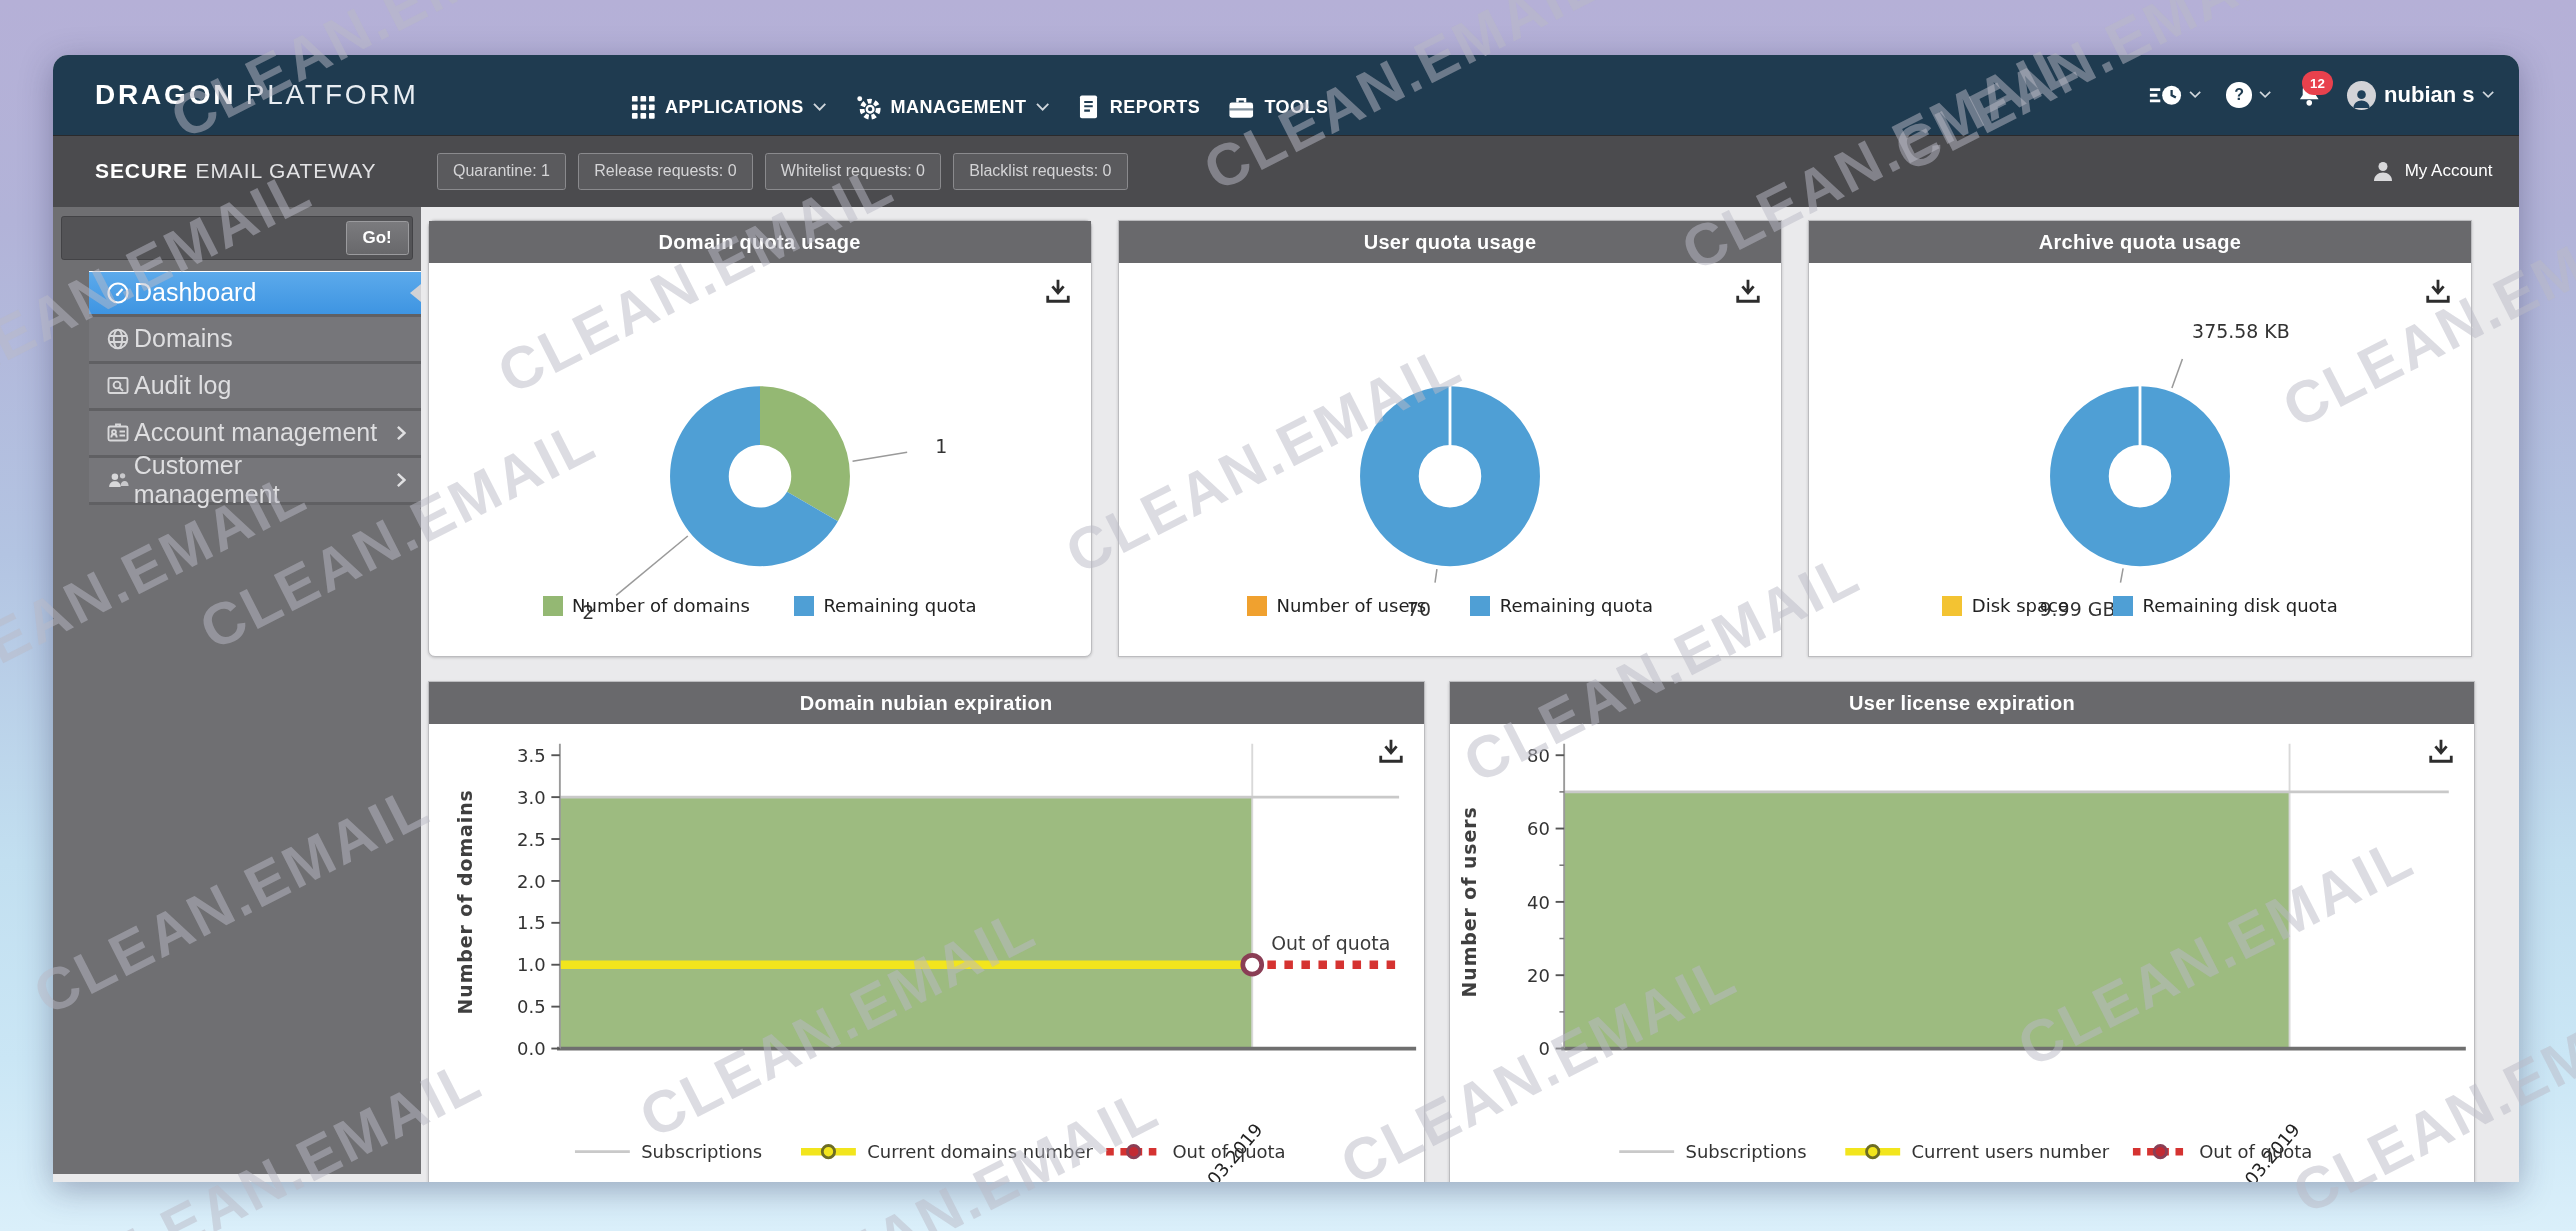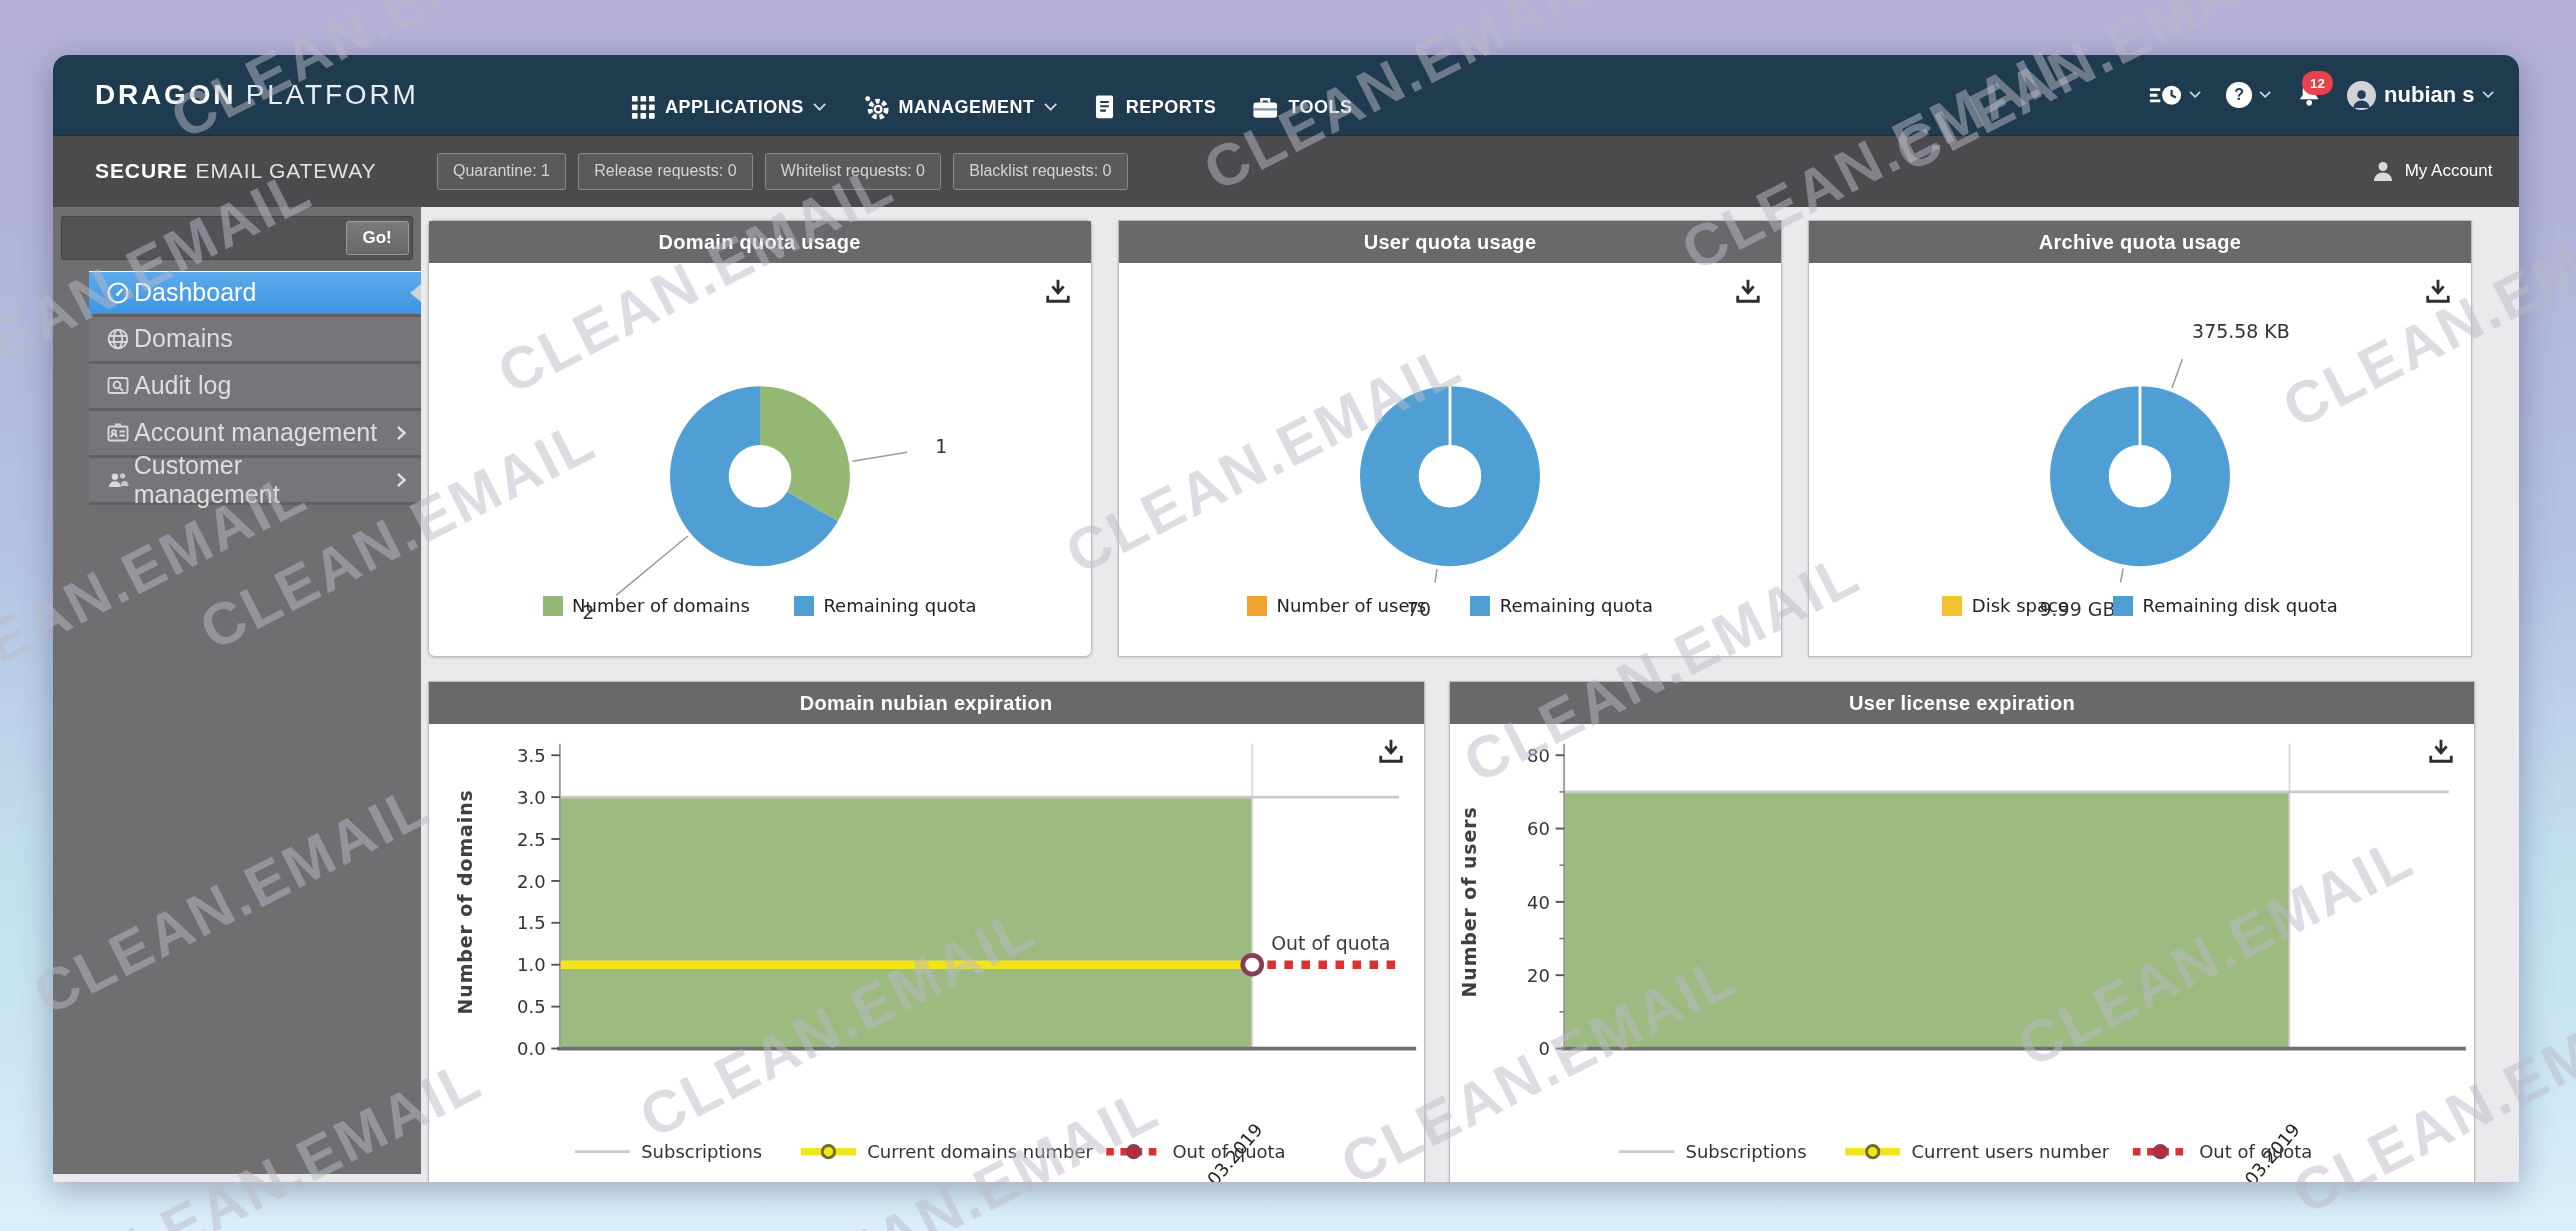--- a/index.html
+++ b/index.html
@@ -10,21 +10,21 @@
     letter-spacing:2.8px;color:rgba(185,185,197,.5);transform:translate(-50%,-50%) rotate(-27deg);
     white-space:nowrap;pointer-events:none;z-index:50;}
   .app{position:absolute;left:53px;top:55px;width:2466px;height:1127px;border-radius:15px 15px 0 0;
     overflow:hidden;box-shadow:0 7.6px 32px rgba(40,40,80,.35);background:#eaeaec;}
   
   .topnav{position:absolute;left:0;top:0;right:0;height:80px;background:#1f3b50;}
   .brand{position:absolute;left:42px;top:0;height:80px;display:flex;align-items:center;
     color:#fff;font-size:28px;letter-spacing:2.8px;}
   .brand b{font-weight:700;}
   .brand span.lt{font-weight:300;margin-left:9.5px;color:#e8edf2;}
-  .menus{position:absolute;left:578px;top:0;height:104px;display:flex;align-items:center;gap:36px;}
+  .menus{position:absolute;left:578px;top:0;height:104px;display:flex;align-items:center;gap:28px;}
   .menu{display:flex;align-items:center;gap:9.5px;color:#fff;font-size:18px;font-weight:bold;
     letter-spacing:0.5px;cursor:pointer;}
   .navright{position:absolute;right:24.6px;top:0;height:80px;display:flex;align-items:center;gap:24.6px;}
   .navgrp{display:flex;align-items:center;gap:7.6px;cursor:pointer;}
   .circle-btn{width:25.6px;height:25.6px;border-radius:50%;background:#fff;color:#1f3b50;
     display:flex;align-items:center;justify-content:center;font-weight:bold;font-size:16px;}
   .bellwrap{position:relative;}
   .badge{position:absolute;top:-8.5px;right:-10.4px;min-width:24px;height:24px;border-radius:12.3px;
     background:#e8414d;color:#fff;font-size:13.3px;font-weight:bold;display:flex;align-items:center;
     justify-content:center;padding:0 3.8px;}

